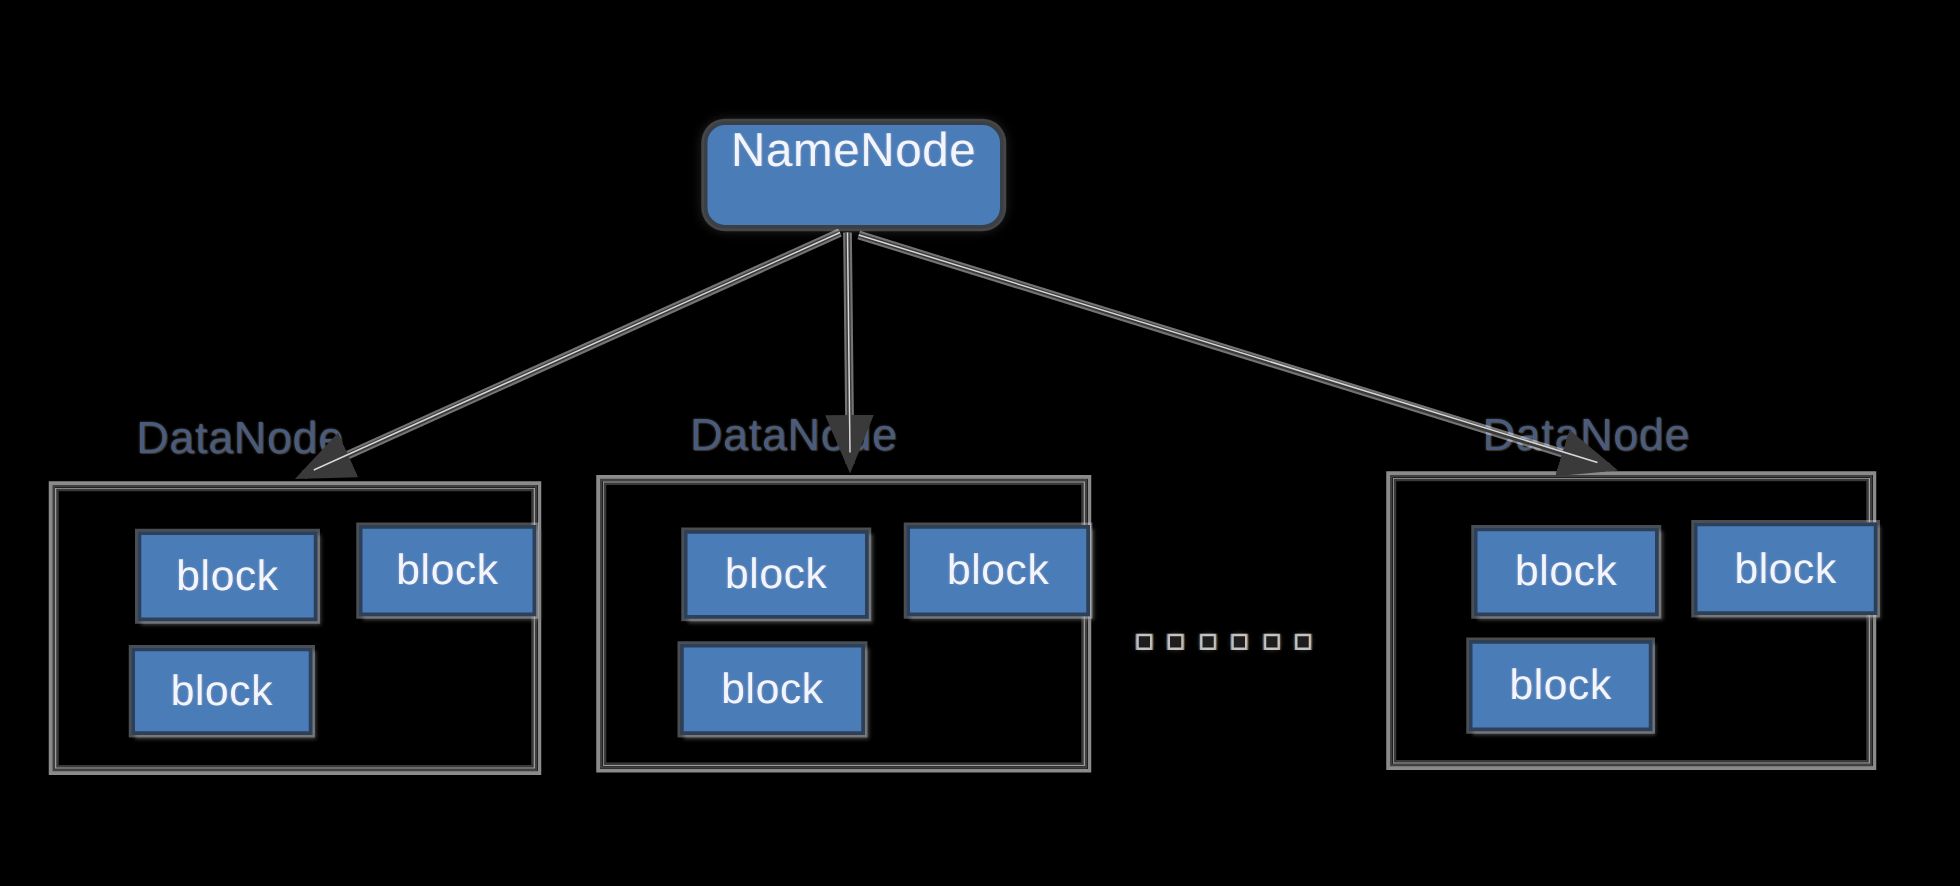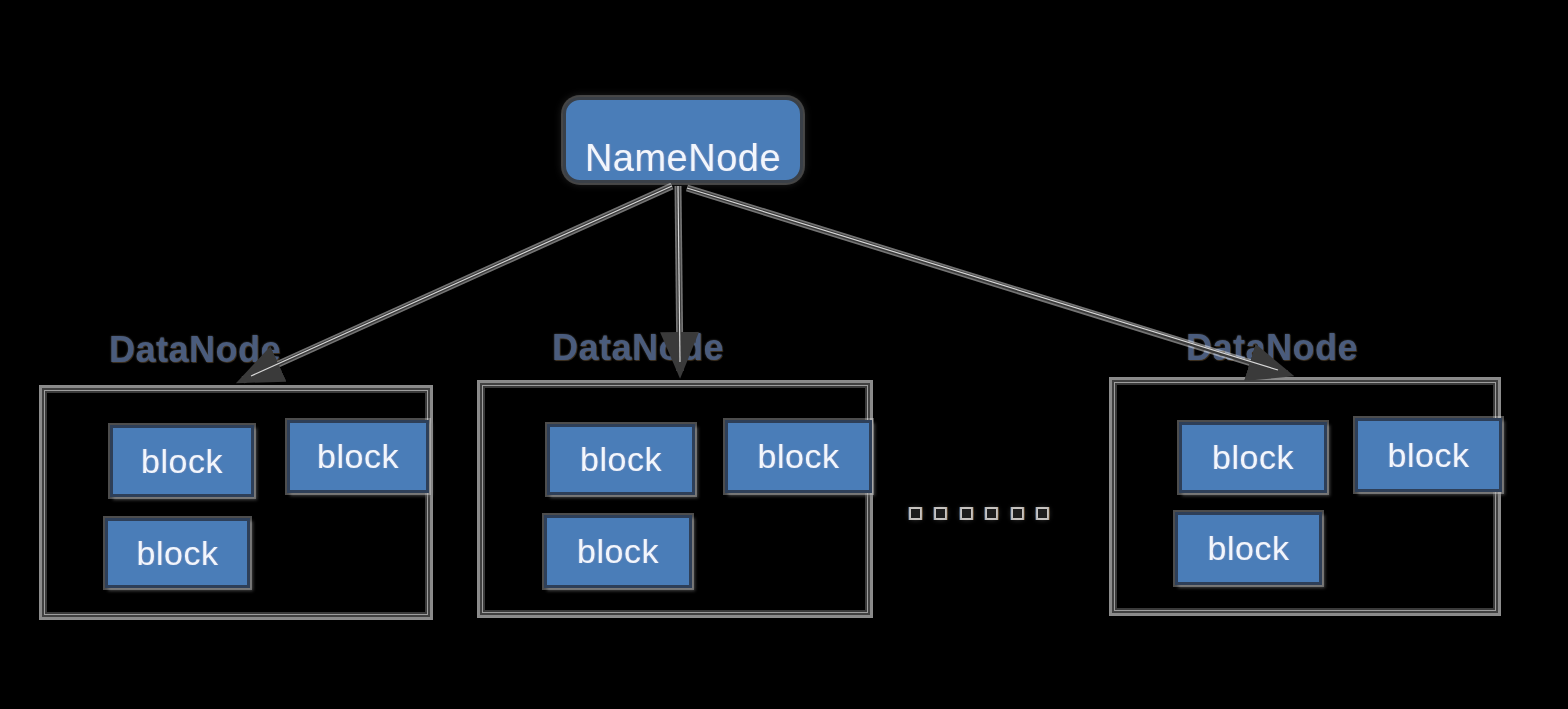--- a/index.html
+++ b/index.html
@@ -14,35 +14,35 @@
   
   svg.arrows{position:absolute;left:0;top:0;width:1568px;height:709px;z-index:3;pointer-events:none;}
 
   
   .namenode{
     position:absolute;left:563px;top:97px;width:240px;height:86px;
     background:var(--node_fill,#4a7db8);
     border:3px solid var(--namenode_border,#3a4048);
     border-radius:17px;
     box-sizing:border-box;
-    display:flex;align-items:flex-end;justify-content:center;
+    display:flex;align-items:flex-start;justify-content:center;
     box-shadow:0 0 0 2px rgba(255,255,255,.22), 0 0 10px rgba(255,255,255,.18);
     z-index:4;
   }
   .namenode span{
     color:var(--node_text,#f2f6fc);
     font-size:38px;letter-spacing:.5px;
     text-shadow:1px 0 1px rgba(255,170,170,.25), -1px 0 1px rgba(160,200,255,.25);
   }
 
   
   .dn-label{
     position:absolute;width:220px;height:42px;z-index:2;
     color:var(--label_text,#4a5c7d);
-    font-size:36px;font-weight:bold;letter-spacing:.5px;
+    font-size:36px;font-weight:normal;letter-spacing:.5px;
     text-shadow:0 0 2px rgba(255,255,255,.30), 1px 1px 0 rgba(170,120,50,.25);
     white-space:nowrap;
   }
   .dn-label.l-left  {left:109px; top:329px;}
   .dn-label.l-middle{left:552px; top:327px;}
   .dn-label.l-right {left:1186px;top:327px;}
 
   
   .container{
     position:absolute;box-sizing:border-box;background:transparent;

